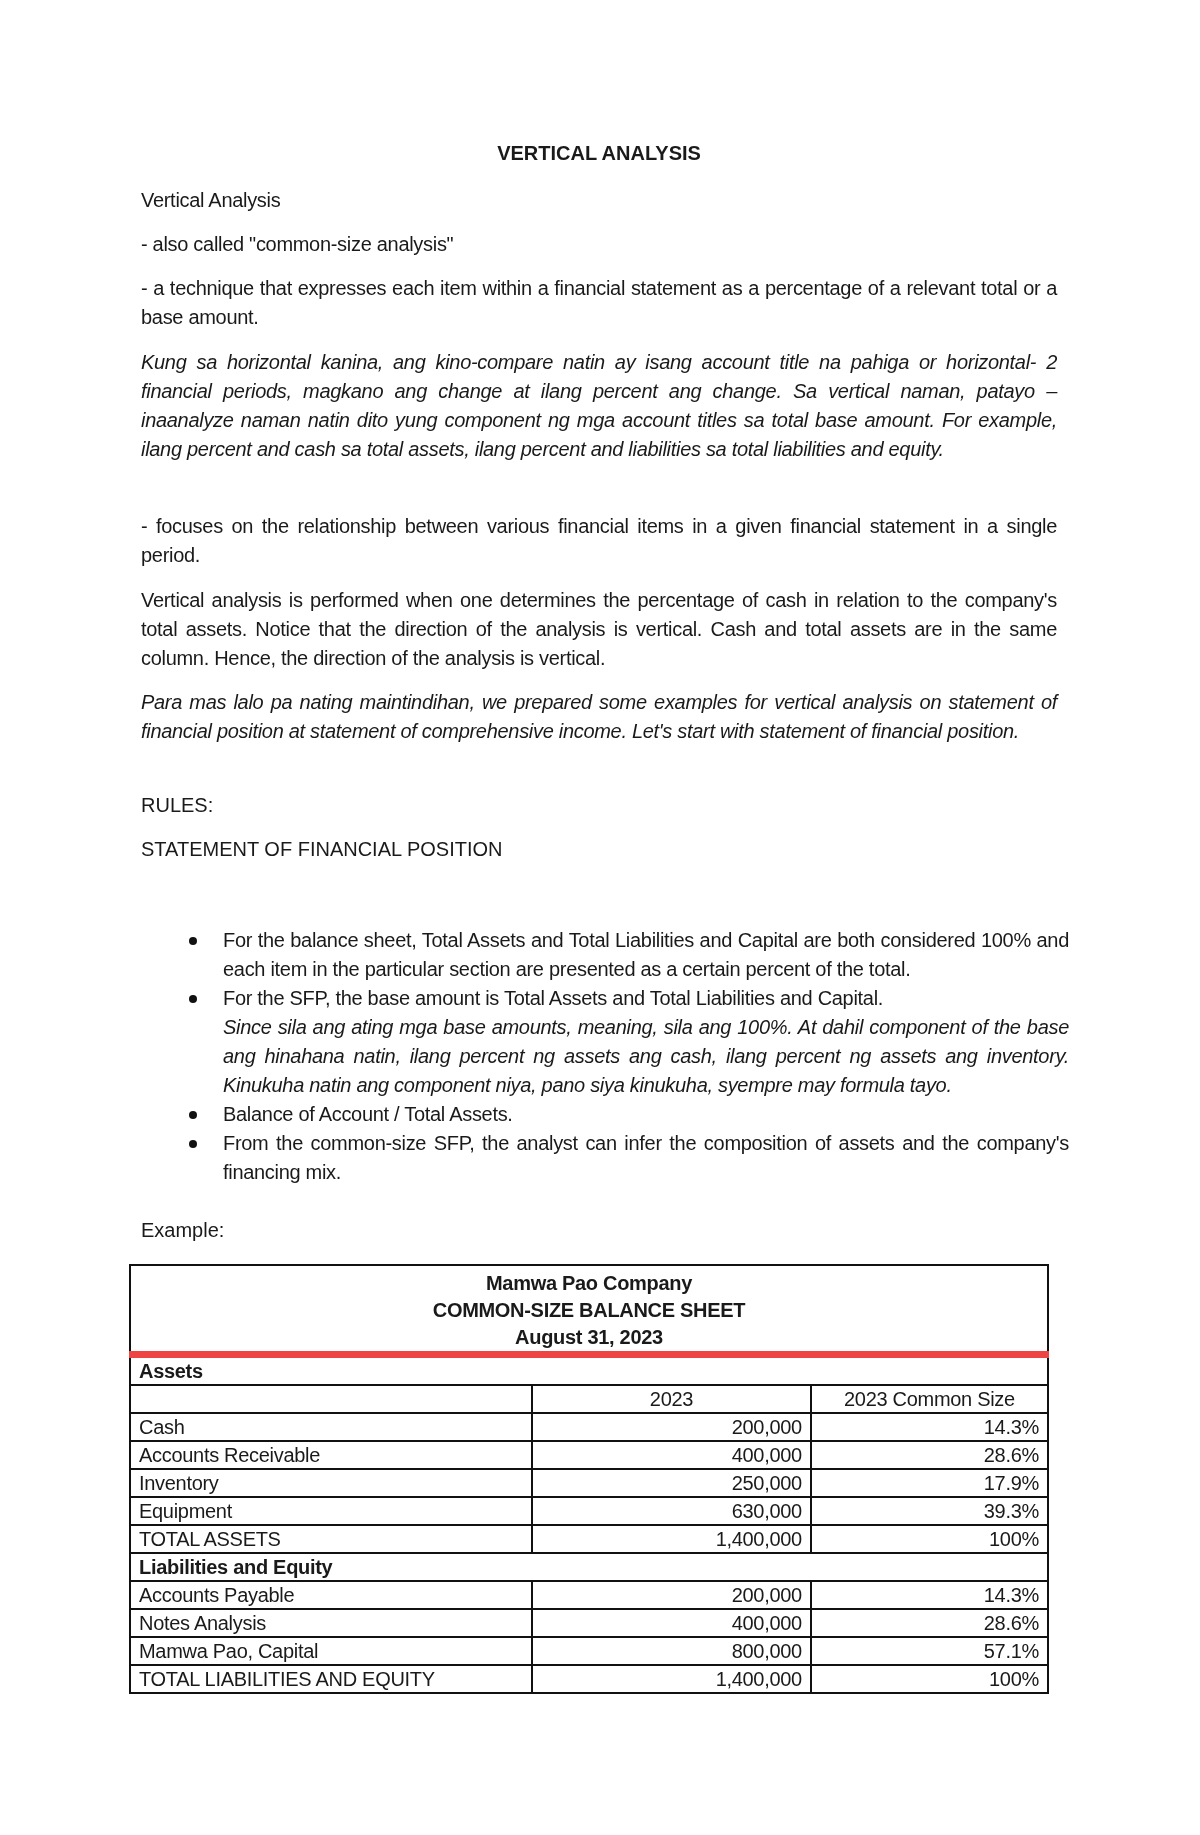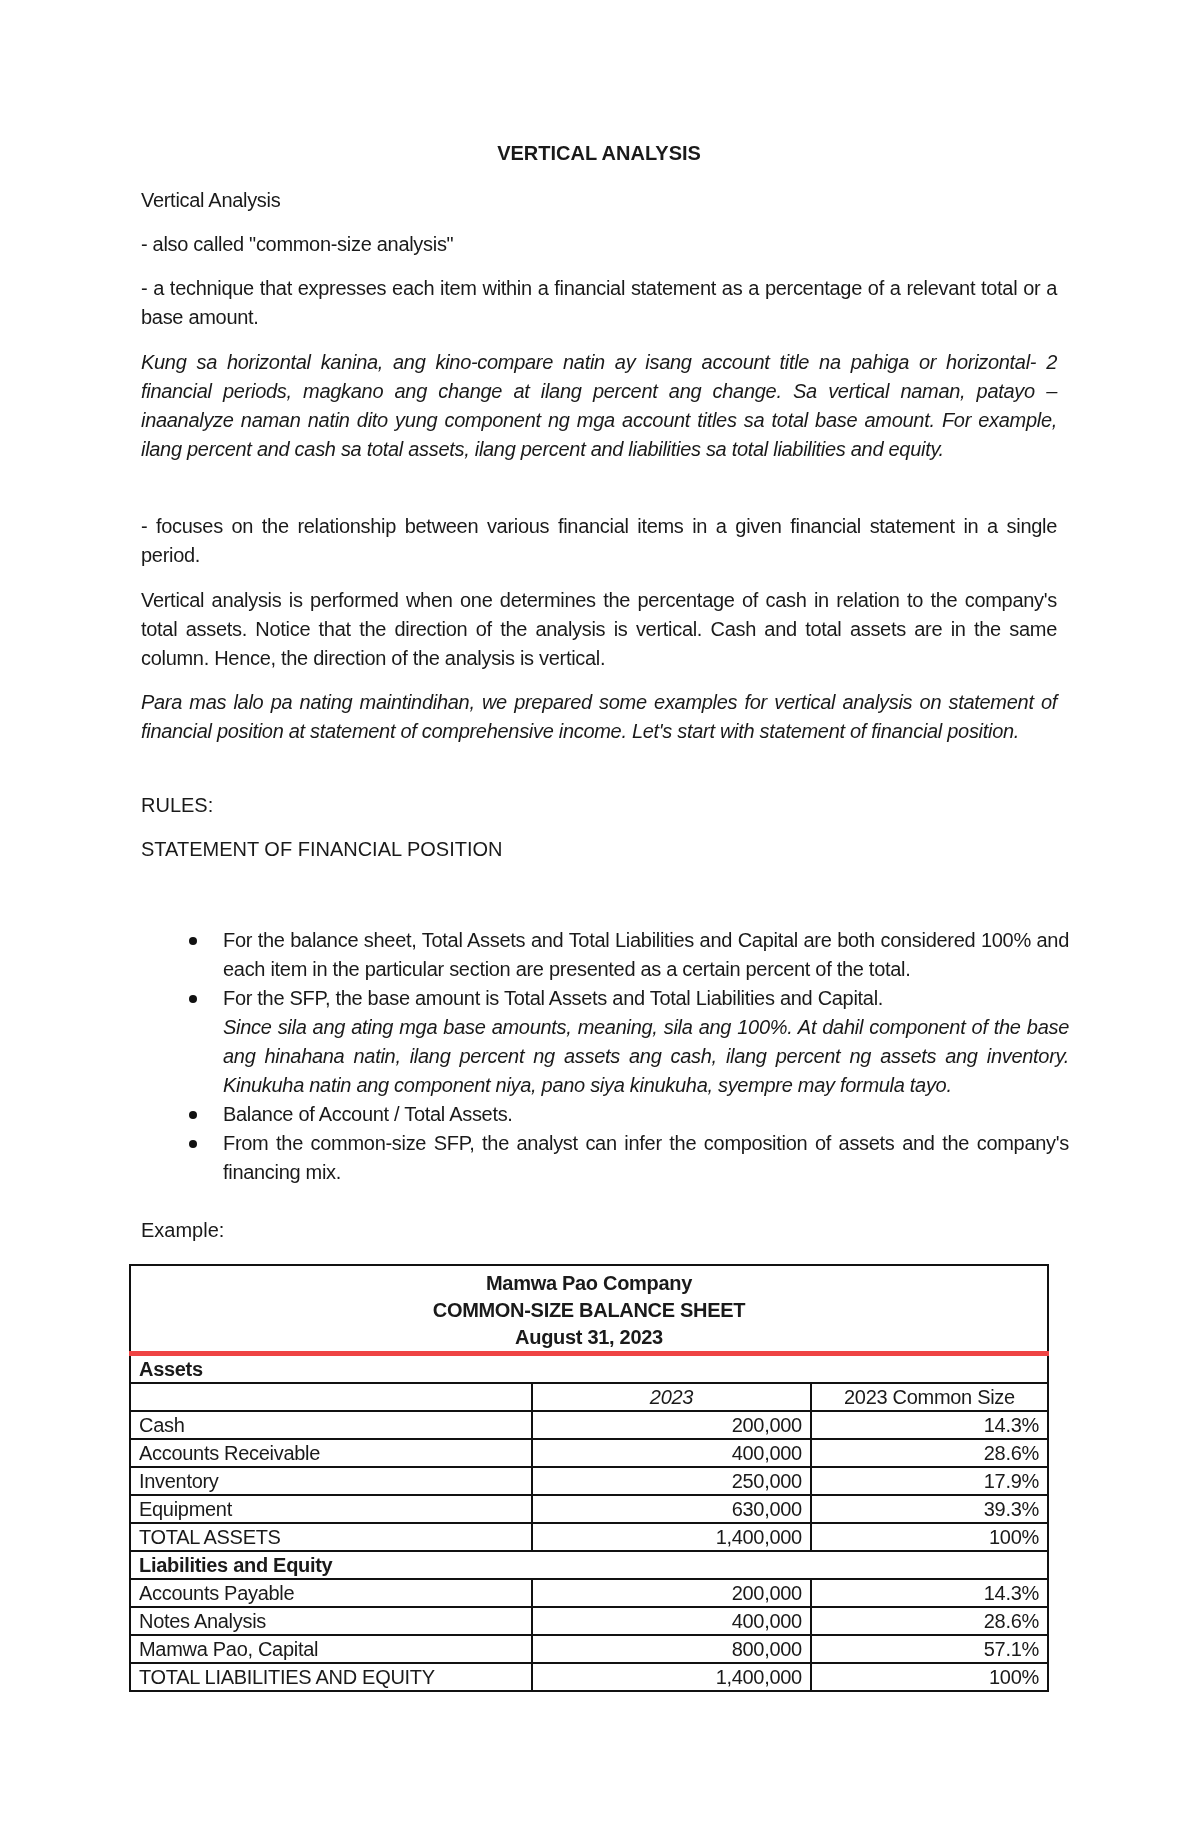--- a/index.html
+++ b/index.html
@@ -14,25 +14,25 @@
   .p.b { font-weight: normal; letter-spacing: 0; }
   .bullets { position: absolute; left: 0; top: 914px; width: 916px; margin: 12px; padding: 0; list-style: none; }
   .bullets li { position: relative; padding-left: 70px; font-size: 20px; line-height: 29px;
                 text-align: justify; letter-spacing: -0.3px; }
   .bullets li .dot { position: absolute; left: 36px; top: 11px; width: 8px; height: 8px;
                      border-radius: 50%; background: #111; }
   .bullets .sub { font-style: italic; display: block; }
   table.bs { position: absolute; left: 129px; top: 1264px; width: 920px; border-collapse: collapse;
              font-size: 20px; letter-spacing: -0.3px; }
   table.bs td { border: 2px solid #111; padding: 0 8px; height: 26px; line-height: 24px; }
-  table.bs td.head { text-align: center; font-weight: bold; line-height: 27px; padding: 4px 8px 0; border-bottom: 5px solid #ef4444; }
+  table.bs td.head { text-align: center; font-weight: bold; line-height: 27px; padding: 4px 8px 0; border-bottom: 7px solid #ef4444; }
   table.bs td.section { font-weight: bold; border-top: 1px solid #555; }
   table.bs td.num { text-align: right; }
   table.bs td.ctr { text-align: center; }
-  .c1 { width: 386px; } .c2 { width: 262px; font-style: italic; } .c3 { width: 220px; }
+  .c1 { width: 386px; } .c2 { width: 262px; } .c3 { width: 220px; }
 </style>
 </head>
 <body>
 
 <div class="page">
   <div class="title">VERTICAL ANALYSIS</div>
 
   <p class="p" style="top:186px">Vertical Analysis</p>
   <p class="p" style="top:230px">- also called "common-size analysis"</p>
   <p class="p" style="top:274px">- a technique that expresses each item within a financial statement as a percentage of a relevant total or a base amount.</p>

